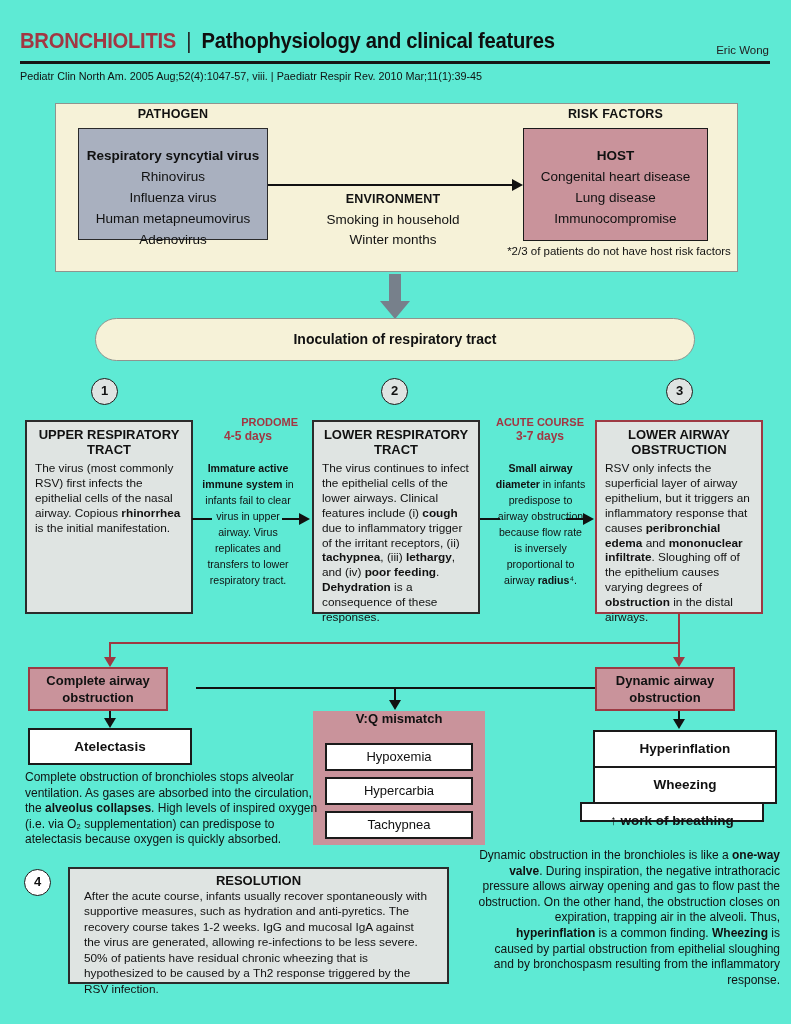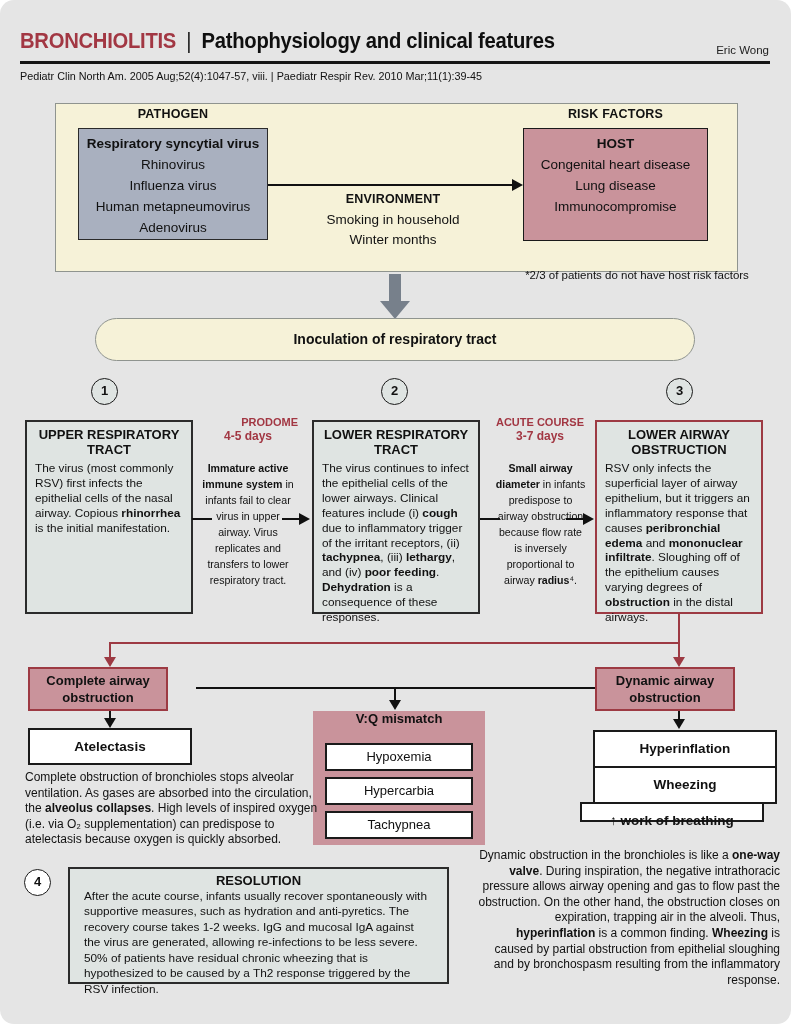--- a/index.html
+++ b/index.html
@@ -1,35 +1,35 @@
 <!DOCTYPE html>
 <html><head>
 <meta charset="utf-8">
 <style>
   * { margin:0; padding:0; box-sizing:border-box; }
   html,body { background:#ffffff; }
   body { font-family:"Liberation Sans", sans-serif; color:#111; }
-  .page { position:relative; width:791px; height:1024px; background:#e5e5e5; overflow:hidden;border-radius:14px; }
+  .page { position:relative; width:791px; height:1024px; background:#5eead4; overflow:hidden; }
   .abs { position:absolute; }
   .bold { font-weight:bold; }
 
   
   .hdr { position:absolute; left:20px; top:28px; display:flex; align-items:baseline; gap:11px;
          transform:scaleX(0.92); transform-origin:left; white-space:nowrap; }
   .hdr-title { font-size:22px; font-weight:bold; color:#a23743; letter-spacing:-0.3px; }
   .hdr-sep { font-size:22px; font-weight:300; color:#222; }
   .hdr-sub { font-size:22px; font-weight:bold; color:#0f0f0f; letter-spacing:-0.3px; }
   .hdr-author { position:absolute; right:22px; top:44px; font-size:11.5px; color:#222; }
   .hdr-rule { position:absolute; left:20px; top:61px; width:750px; height:3px; background:#161616; }
   .hdr-cite { position:absolute; left:20px; top:70px; font-size:10.8px; color:#111; }
 
   
   .cream { background:#f6f2d8; border:1.5px solid #8f948f; }
   .sec-label { position:absolute; font-size:12.5px; font-weight:bold; text-align:center; letter-spacing:0.2px; }
-  .list-box { position:absolute; padding-top:4px; }
+  .list-box { position:absolute; padding-top:16px; }
   .list-box .li { font-size:13.5px; line-height:21px; text-align:center; }
   .pathogen-box { background:#a9b0bf; border:1.5px solid #2a2a2a; }
   .host-box { background:#c9939b; border:1.5px solid #1a1a1a; }
   .env .li { font-size:13.5px; line-height:20px; text-align:center; }
   .note { position:absolute; font-size:11.5px; line-height:14px; text-align:center; }
 
   
   .hline { position:absolute; height:2px; background:#111; }
   .vline { position:absolute; width:2px; background:#111; }
   .redln { background:#9d3a43; }
@@ -117,21 +117,21 @@
     <div class="li">Winter months</div>
   </div>
 
   <div class="sec-label" style="left:523px;top:107px;width:185px;">RISK FACTORS</div>
   <div class="abs list-box host-box" style="left:523px;top:128px;width:185px;height:113px;">
     <div class="li bold">HOST</div>
     <div class="li">Congenital heart disease</div>
     <div class="li">Lung disease</div>
     <div class="li">Immunocompromise</div>
   </div>
-  <div class="note" style="left:522px;top:244px;width:230px;margin-top:24px;">*2/3 of patients do not have host risk factors</div>
+  <div class="note" style="left:504px;top:244px;width:230px;">*2/3 of patients do not have host risk factors</div>
 
   <div class="big-shaft"></div>
   <div class="big-head"></div>
 
   <div class="pill">Inoculation of respiratory tract</div>
 
   <div class="num-circle" style="left:91px;top:378px;">1</div>
   <div class="num-circle" style="left:381px;top:378px;">2</div>
   <div class="num-circle" style="left:666px;top:378px;">3</div>
 

